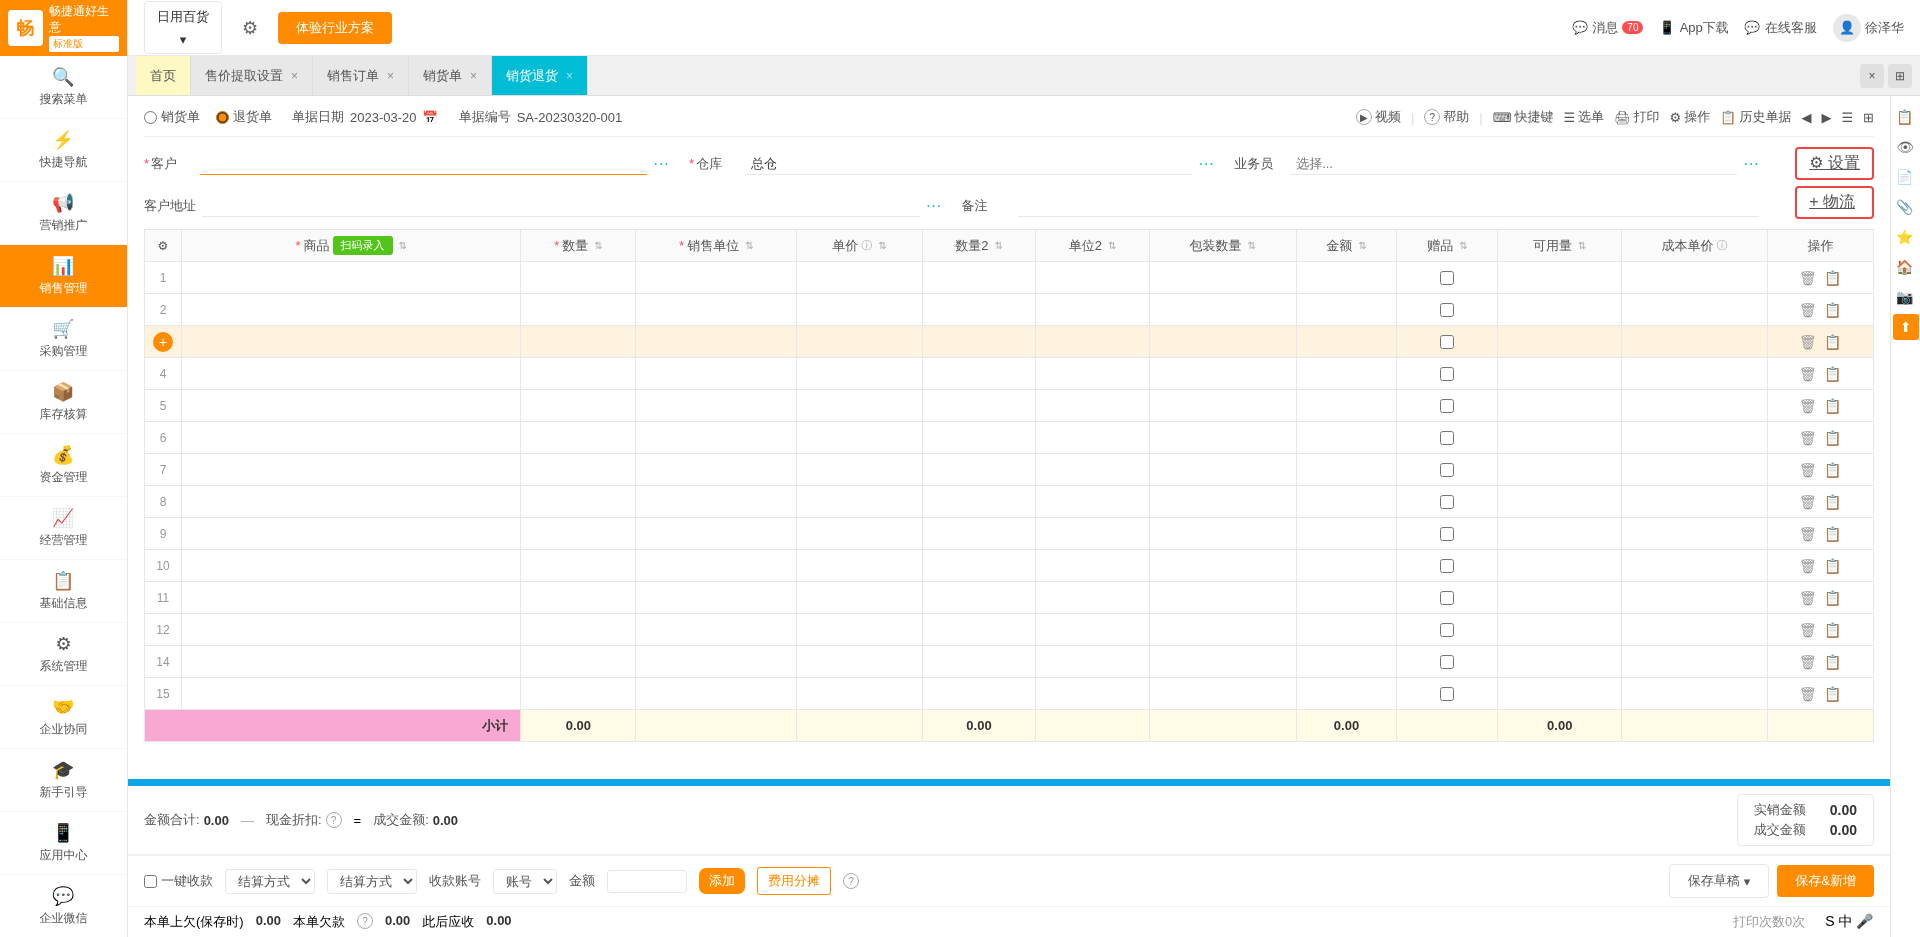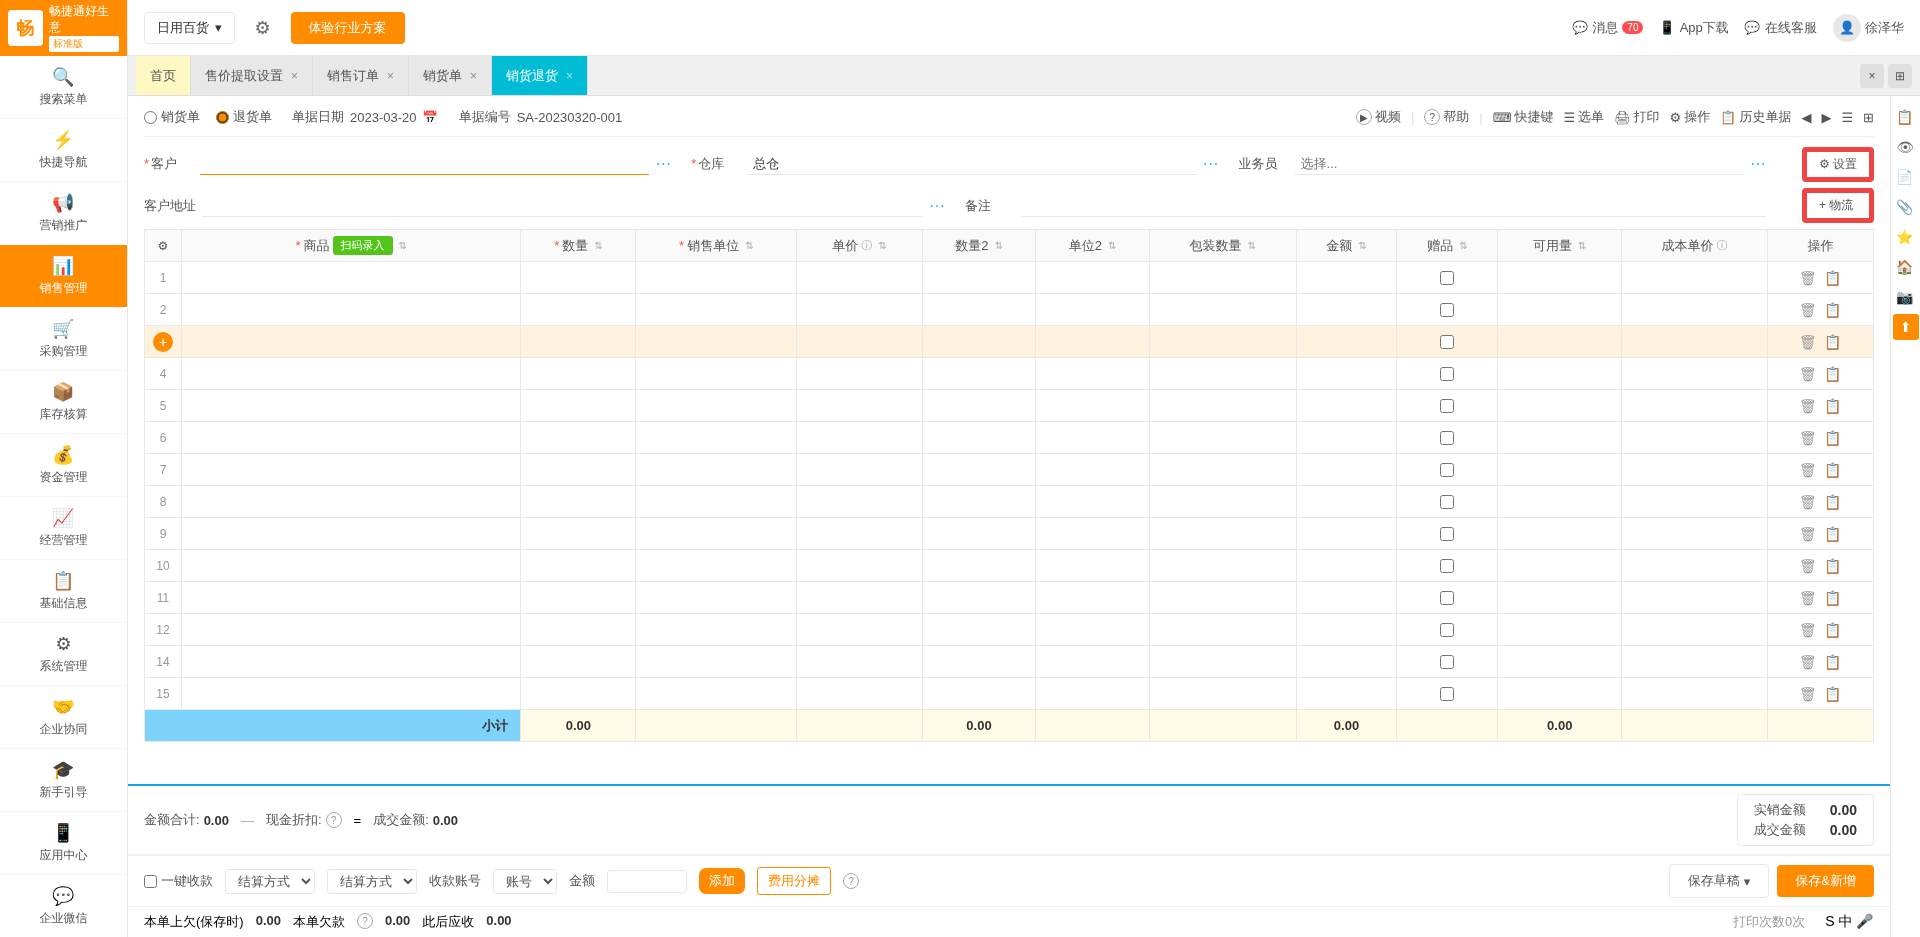--- a/index.html
+++ b/index.html
@@ -16,21 +16,21 @@
     .sidebar-item.active { background: #ff8c00; color: #fff; }
     .sidebar-item .icon { font-size: 18px; margin-bottom: 3px; }
     .sidebar-item .label { font-size: 12px; }
 
     
     .main { flex: 1; display: flex; flex-direction: column; overflow: hidden; }
 
     
     .topbar { height: 56px; background: #fff; display: flex; align-items: center; justify-content: space-between; padding: 0 16px; border-bottom: 1px solid #e8e8e8; }
     .topbar-left { display: flex; align-items: center; gap: 12px; }
-    .topbar-daily { display: flex; align-items: center; gap: 6px; padding: 6px 12px; border: 1px solid #e8e8e8; border-radius: 4px; cursor: pointer; color: #333; }
+    .topbar-daily { display: flex; align-items: center; gap: 6px; padding: 6px 12px; border: 1px solid #e8e8e8; border-radius: 4px; cursor: pointer; color: #333; flex-direction: column; }
     .topbar-settings-btn { width: 32px; height: 32px; display: flex; align-items: center; justify-content: center; border-radius: 4px; cursor: pointer; color: #666; font-size: 18px; }
     .topbar-trial-btn { background: #ff8c00; color: #fff; border: none; padding: 7px 18px; border-radius: 4px; cursor: pointer; font-size: 13px; }
     .topbar-right { display: flex; align-items: center; gap: 16px; color: #555; }
     .topbar-right-item { display: flex; align-items: center; gap: 4px; cursor: pointer; }
     .topbar-right-item .badge { background: #ff4d4f; color: #fff; border-radius: 10px; font-size: 10px; padding: 1px 5px; }
     .topbar-avatar { width: 28px; height: 28px; border-radius: 50%; background: #e8e8e8; display: flex; align-items: center; justify-content: center; font-size: 12px; color: #666; }
 
     
     .tabbar { display: flex; align-items: center; background: #f0f0f0; border-bottom: 1px solid #ddd; padding: 0 8px; height: 40px; }
     .tab { display: flex; align-items: center; padding: 8px 14px; cursor: pointer; color: #555; font-size: 13px; border-right: 1px solid #ddd; gap: 4px; background: #e8e8e8; height: 100%; }
@@ -51,21 +51,21 @@
     .header-action-item { display: flex; align-items: center; gap: 3px; cursor: pointer; color: #555; }
     .header-action-item .icon-circle { width: 16px; height: 16px; border-radius: 50%; border: 1px solid #aaa; display: flex; align-items: center; justify-content: center; font-size: 10px; }
 
     
     .form-row { display: flex; align-items: center; gap: 0; padding: 6px 0; }
     .form-field { display: flex; align-items: center; flex: 1; gap: 6px; padding-right: 20px; }
     .form-field label { color: #555; white-space: nowrap; min-width: 50px; }
     .form-field label.required::before { content: '*'; color: #ff4d4f; margin-right: 2px; }
     .form-field .field-input { flex: 1; border: none; border-bottom: 1px solid #e8e8e8; padding: 3px 6px; outline: none; background: transparent; color: #333; }
     .form-field .field-more { color: #00bcd4; cursor: pointer; font-size: 16px; }
-    .form-action-btn { padding: 4px 12px; border: 5px solid #ef4444; border-radius: 4px; cursor: pointer; font-size: 12px; color: #555; background: #fff; display: flex; align-items: center; gap: 4px; }
+    .form-action-btn { padding: 4px 12px; border: 2px solid #ef4444; border-radius: 4px; cursor: pointer; font-size: 16px; color: #555; background: #fff; display: flex; align-items: center; gap: 4px; text-decoration: underline; }
 
     
     .data-table { width: 100%; border-collapse: collapse; flex: 1; }
     .data-table th { background: #fafafa; border: 1px solid #e8e8e8; padding: 6px 8px; text-align: center; color: #555; font-weight: normal; white-space: nowrap; font-size: 12px; position: relative; }
     .data-table th .sort-icon { color: #aaa; margin-left: 3px; font-size: 10px; }
     .data-table th .th-inner { display: flex; align-items: center; justify-content: center; gap: 3px; }
     .data-table td { border: 1px solid #e8e8e8; padding: 4px 8px; text-align: center; color: #333; height: 32px; }
     .data-table tr.active-row td { background: #fff3e0; }
     .data-table .row-num { color: #999; font-size: 12px; }
     .data-table .add-row-btn { width: 20px; height: 20px; background: #ff8c00; color: #fff; border-radius: 50%; border: none; cursor: pointer; font-size: 14px; display: flex; align-items: center; justify-content: center; }
@@ -97,21 +97,21 @@
     .amount-label { color: #555; font-size: 13px; }
     .amount-val { color: #333; font-size: 14px; font-weight: bold; }
 
     .content-wrapper { display: flex; flex: 1; overflow: hidden; }
     .content-main { flex: 1; display: flex; flex-direction: column; overflow: hidden; }
 
     .scrollable-content { flex: 1; overflow-y: auto; padding: 12px 16px; background: #fff; }
     .table-wrapper { overflow-x: auto; }
 
     
-    .bottom-bar { border-top: 2px solid #0ea5e9; background: #fff; }
+    .bottom-bar { border-top: 7px solid #0ea5e9; background: #fff; }
     .bottom-bar-row1 { padding: 8px 16px; display: flex; align-items: center; gap: 12px; border-bottom: 1px solid #f0f0f0; }
     .bottom-bar-row2 { padding: 6px 16px; display: flex; align-items: flex-start; gap: 12px; }
   </style>
 </head>
 <body>
 
 <div class="sidebar">
   <div class="sidebar-logo">
     <div class="sidebar-logo-icon">
       <span>畅</span>
@@ -767,21 +767,21 @@
                   <td></td>
                   <td>
                     <div class="action-icons">
                       <span class="action-icon">🗑</span>
                       <span class="action-icon">📋</span>
                     </div>
                   </td>
                 </tr>
 
               <tr class="totals-row">
-                <td colspan="2" style="text-align:right;background:#7dd3fc;padding-right:12px;">
+                <td colspan="2" style="text-align:right;background:#f9a8d4;padding-right:12px;">
                   <span>小计</span>
                 </td>
                 <td style="background:#fffbe6;">0.00</td>
                 <td style="background:#fffbe6;"></td>
                 <td style="background:#fffbe6;"></td>
                 <td style="background:#fffbe6;">0.00</td>
                 <td style="background:#fffbe6;"></td>
                 <td style="background:#fffbe6;"></td>
                 <td style="background:#fffbe6;">0.00</td>
                 <td style="background:#fffbe6;"></td>

